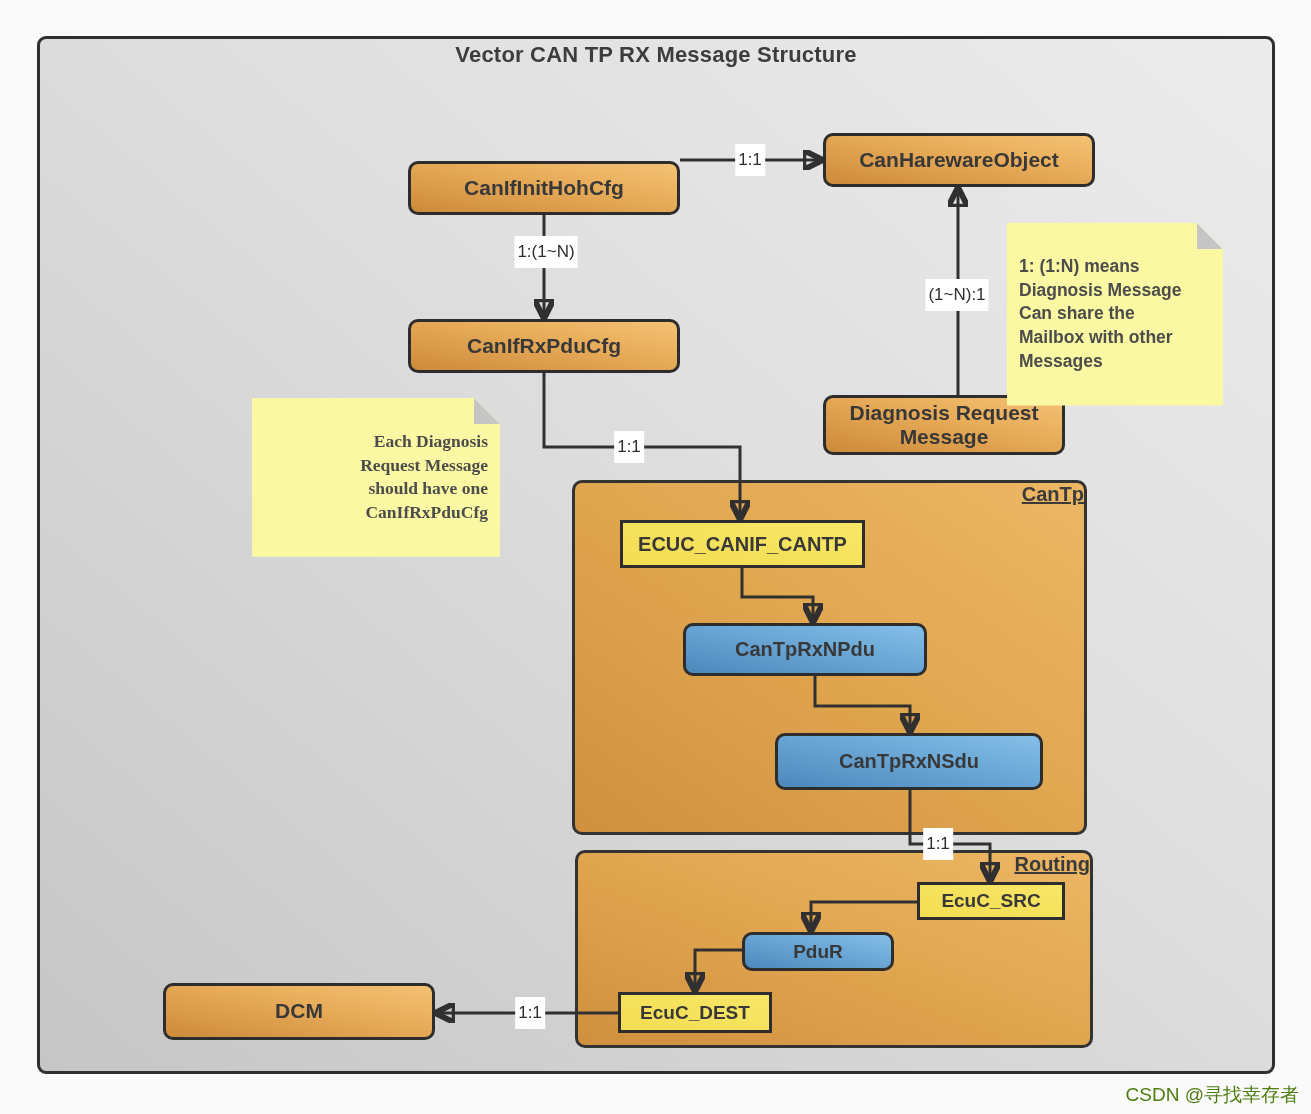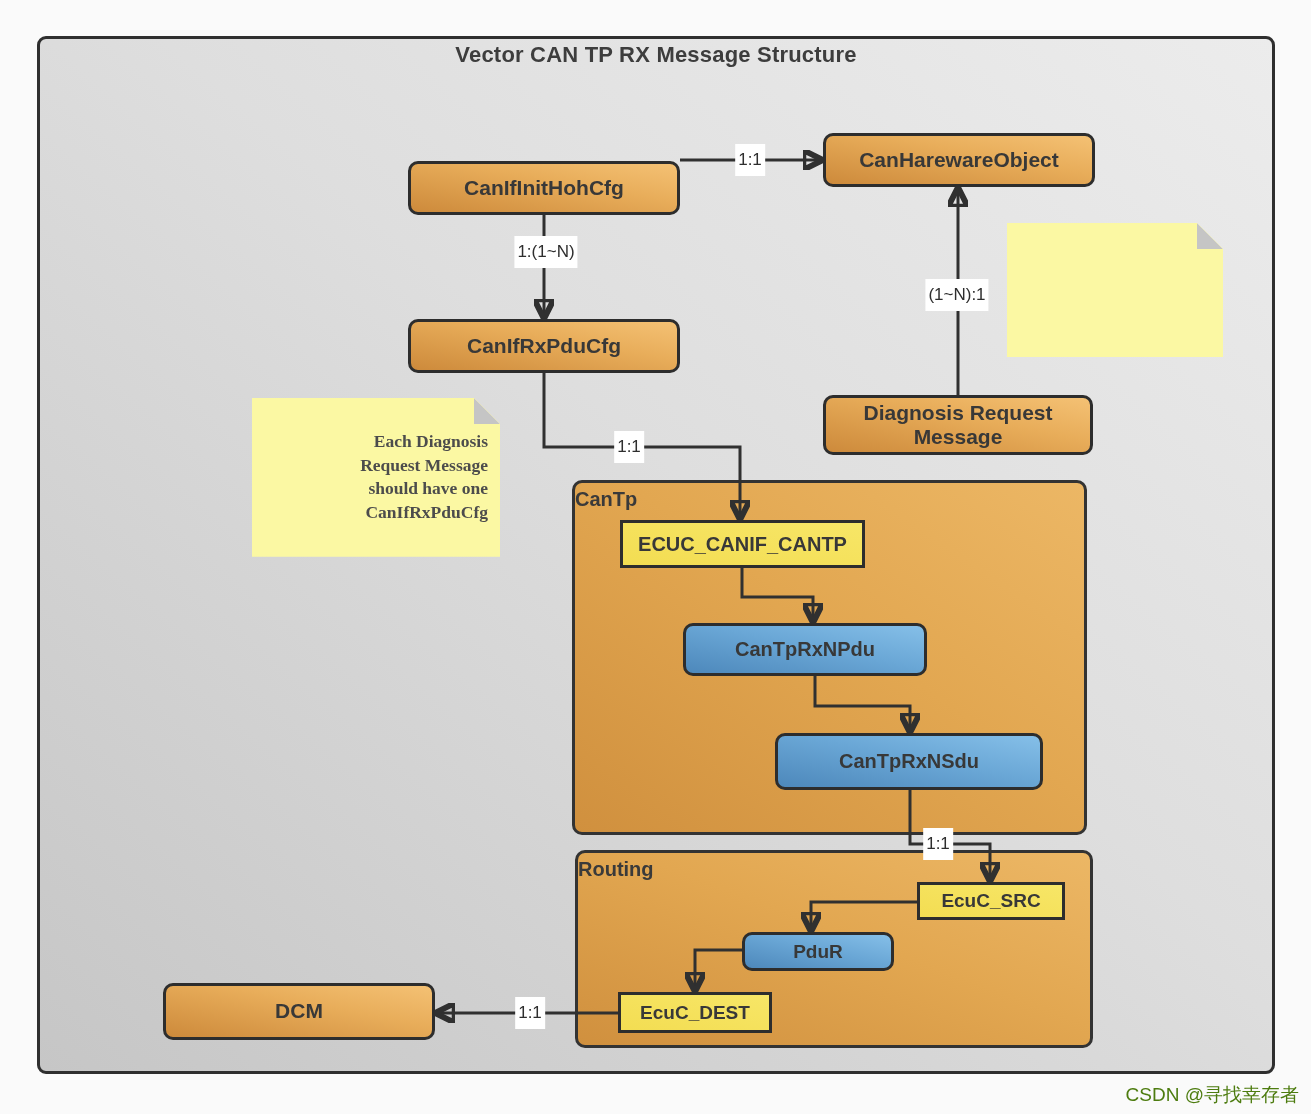--- a/index.html
+++ b/index.html
@@ -24,22 +24,22 @@
     text-align:center; font-size:22px; font-weight:bold; color:#3d3d3d;
     z-index:5; letter-spacing:0.2px;
   }
 
   
   .group {
     border:3px solid #333; border-radius:10px; z-index:1;
     background:linear-gradient(to top right,#d0903e 0%,#e2a751 55%,#ecb765 100%);
   }
   .group-title {
-    width:100%; text-align:left; padding-top:5px;
-    font-size:20px; font-weight:bold; color:#3a3a3a;
+    width:100%; text-align:right; 
+    font-size:20px; font-weight:bold; color:#3a3a3a;text-decoration:underline;
   }
 
   
   .node {
     display:flex; align-items:center; justify-content:center;
     border:3px solid #2d2d2d; z-index:3;
     font-weight:bold; color:#383838; text-align:center;
     white-space:pre-line; line-height:1.15;
   }
   .orange { background:linear-gradient(to top right,#cd8a3b 0%,#e8ad5a 60%,#f4c174 100%); border-radius:10px; font-size:21px; }
@@ -105,38 +105,43 @@
   <path d="M815,676 V706 H910 V727" marker-end="url(#arrow)"></path>
   <path d="M910,790 V844 H990 V876" marker-end="url(#arrow)"></path>
   <path d="M917,902 H811 V926" marker-end="url(#arrow)"></path>
   <path d="M742,950 H695 V986" marker-end="url(#arrow)"></path>
   <path d="M618,1013 H441" marker-end="url(#arrow)"></path>
 </svg>
 
 <div class="abs node orange" style="left:408px;top:133px;width:272px;height:54px;margin-top:28px;">CanIfInitHohCfg</div>
 <div class="abs node orange" style="left:823px;top:133px;width:272px;height:54px;">CanHarewareObject</div>
 <div class="abs node orange" style="left:408px;top:319px;width:272px;height:54px;">CanIfRxPduCfg</div>
-<div class="abs node orange" style="left:823px;top:395px;width:270px;height:60px;">Diagnosis Request
+<div class="abs node orange" style="left:823px;top:395px;width:242px;height:60px;">Diagnosis Request
 Message</div>
 <div class="abs node yellow" style="left:620px;top:520px;width:245px;height:48px;">ECUC_CANIF_CANTP</div>
 <div class="abs node blue" style="left:683px;top:623px;width:244px;height:53px;">CanTpRxNPdu</div>
 <div class="abs node blue" style="left:775px;top:733px;width:268px;height:57px;">CanTpRxNSdu</div>
 <div class="abs node yellow" style="left:917px;top:882px;width:148px;height:38px;font-size:19px;">EcuC_SRC</div>
 <div class="abs node blue" style="left:742px;top:932px;width:152px;height:39px;font-size:19px;">PduR</div>
 <div class="abs node yellow" style="left:618px;top:992px;width:154px;height:41px;font-size:19px;">EcuC_DEST</div>
 <div class="abs node orange" style="left:163px;top:983px;width:272px;height:57px;">DCM</div>
 
 <div class="abs note note-left" style="left:252px;top:398px;width:248px;min-height:99px;">
   <span>Each Diagnosis
 Request Message
 should have one
 CanIfRxPduCfg</span>
   <span class="fold"></span>
 </div>
 <div class="abs note note-right" style="left:1007px;top:223px;width:216px;min-height:134px;">
+  <span>1: (1:N) means
+Diagnosis Message
+Can share the
+Mailbox with other
+Messages</span>
   <span class="fold"></span>
 </div>
 
 <div class="abs chip" style="left:750px;top:160px;">1:1</div>
 <div class="abs chip" style="left:546px;top:252px;">1:(1~N)</div>
 <div class="abs chip" style="left:957px;top:295px;">(1~N):1</div>
 <div class="abs chip" style="left:629px;top:447px;">1:1</div>
 <div class="abs chip" style="left:938px;top:844px;">1:1</div>
 <div class="abs chip" style="left:530px;top:1013px;">1:1</div>
 

